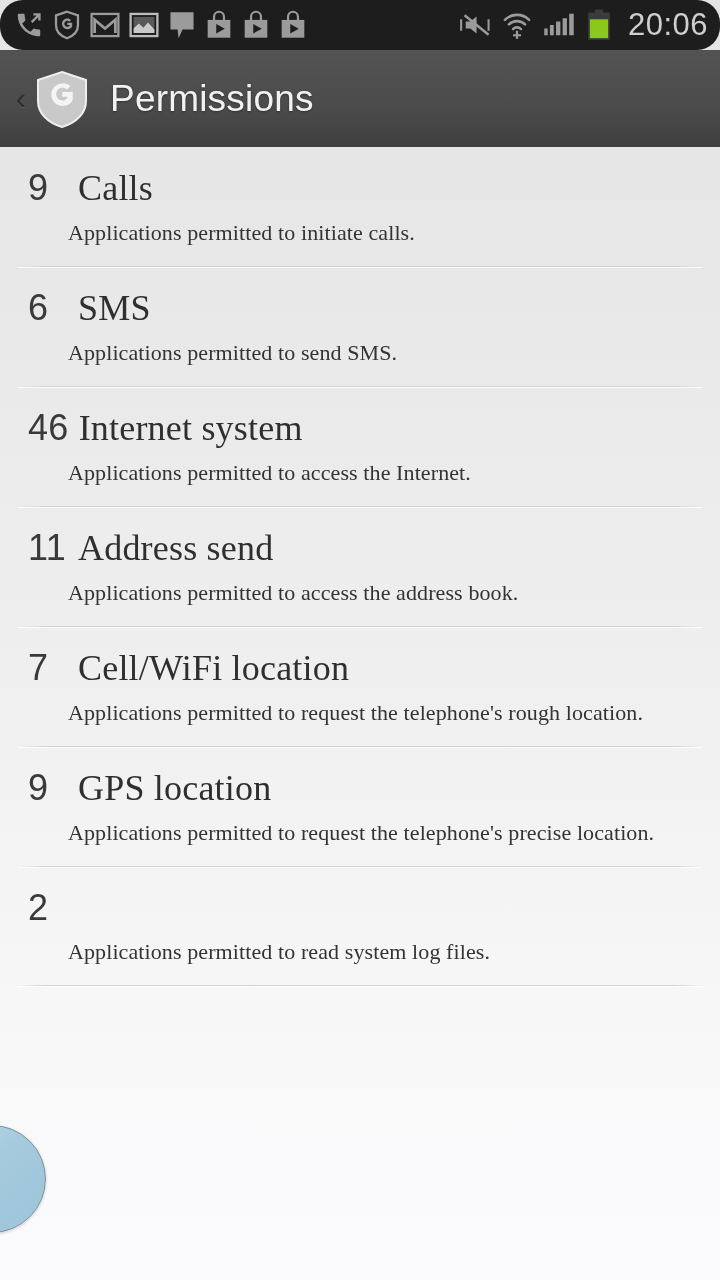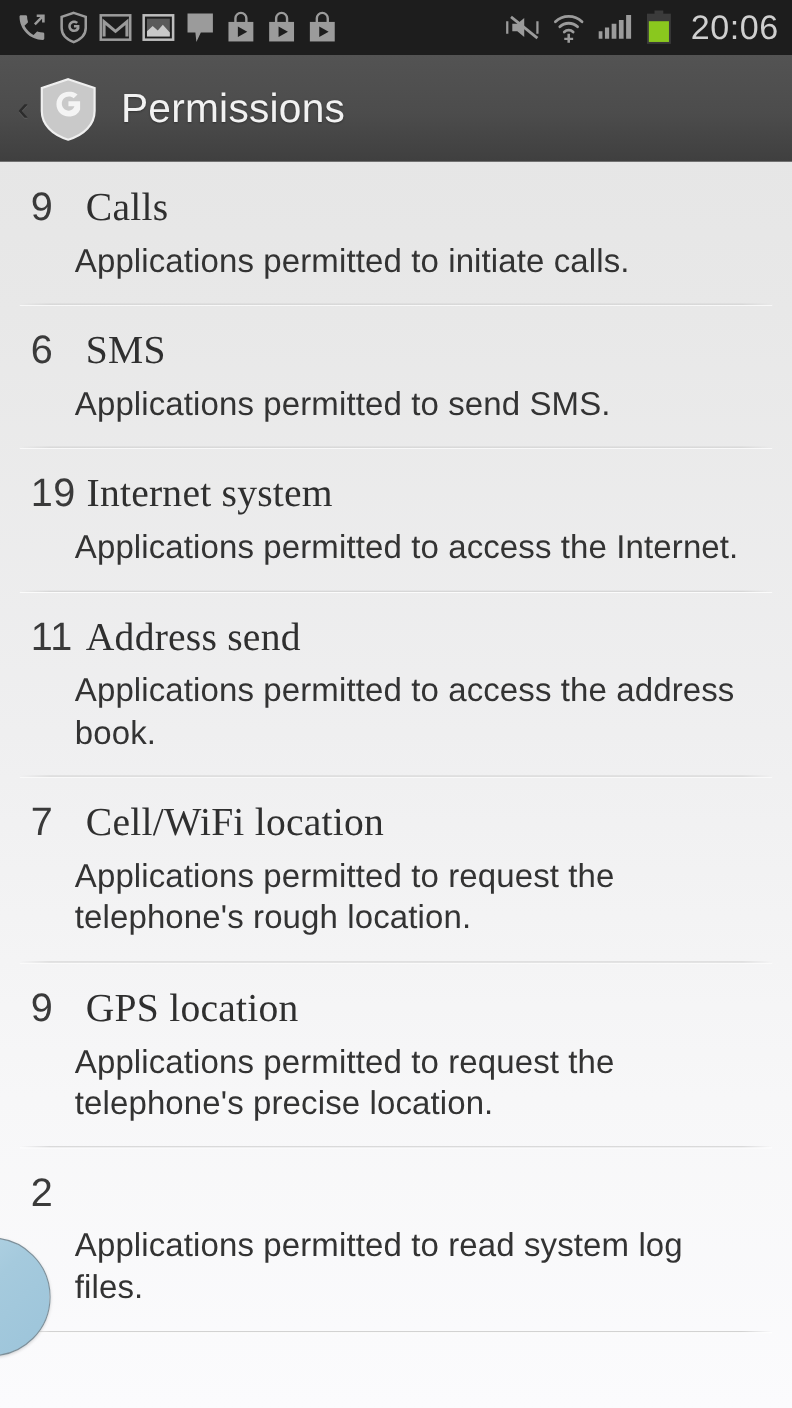--- a/index.html
+++ b/index.html
@@ -16,20 +16,21 @@
     overflow:hidden;
   }
 
   
   #statusbar {
     position:absolute; top:0; left:0;
     width:720px; height:50px;
     background:#1d1d1d;
     display:flex; align-items:center;
     padding:0 12px 0 14px;
+    border-radius:23px;
   }
   .sb-left { display:flex; align-items:center; gap:9px; flex:1; }
   .sb-right { display:flex; align-items:center; gap:10px; }
   .sbicon { display:block; }
   .clock {
     color:#cfcfcf; font-size:31px; letter-spacing:0.5px;
     font-family:"Liberation Sans", sans-serif;
     margin-left:6px;
   }
 
@@ -74,22 +75,23 @@
     line-height:1.05; letter-spacing:0.3px;
   }
   .title {
     font-size:36px; color:#2f2f2f; font-weight:400;
     line-height:1.05; letter-spacing:0.2px;
     margin-left:10px;
     font-family:Liberation Serif, serif;
   }
   .desc {
     margin:11px 24px 0 68px;
-    font-size:30px; color:#333333; line-height:1.28;
+    font-size:22px; color:#333333; line-height:1.28;
     letter-spacing:0.1px;
+    font-family:Liberation Serif, serif;
   }
   .divider {
     position:absolute; left:18px; right:18px; bottom:0;
     height:1px;
     background:linear-gradient(to right, rgba(255,255,255,0) 0%, #d2d2d2 4%, #d2d2d2 96%, rgba(255,255,255,0) 100%);
     box-shadow:0 1px 0 rgba(255,255,255,0.85);
   }
 
   
   #edge-handle {
@@ -210,21 +212,21 @@
       <div class="row">
         <div class="row-head">
           <span class="count">6</span>
           <span class="title">SMS</span>
         </div>
         <div class="desc">Applications permitted to send SMS.</div>
         <div class="divider"></div>
       </div>
       <div class="row">
         <div class="row-head">
-          <span class="count">19</span>
+          <span class="count">46</span>
           <span class="title">Internet system</span>
         </div>
         <div class="desc">Applications permitted to access the Internet.</div>
         <div class="divider"></div>
       </div>
       <div class="row">
         <div class="row-head">
           <span class="count">11</span>
           <span class="title">Address send</span>
         </div>

